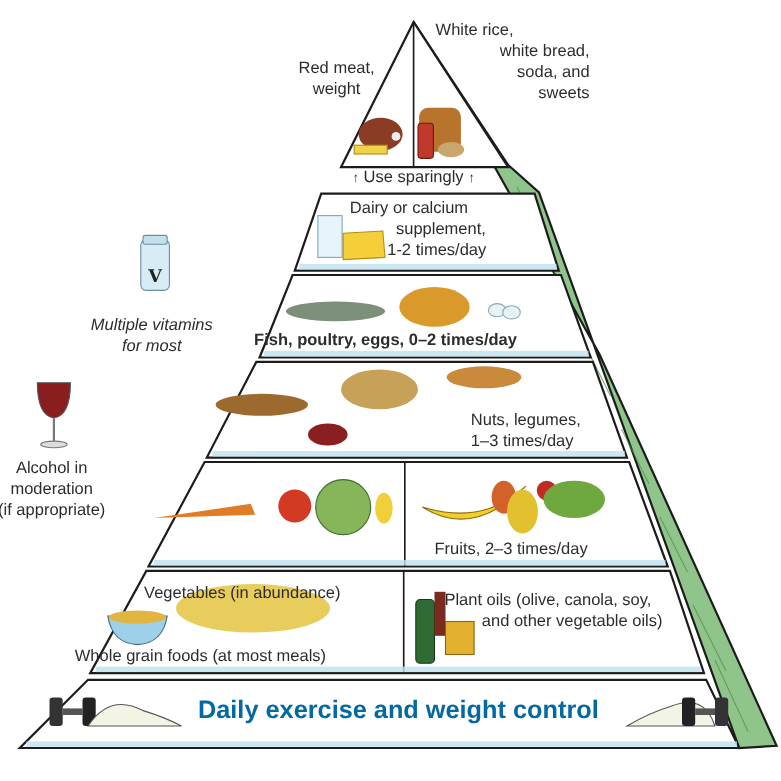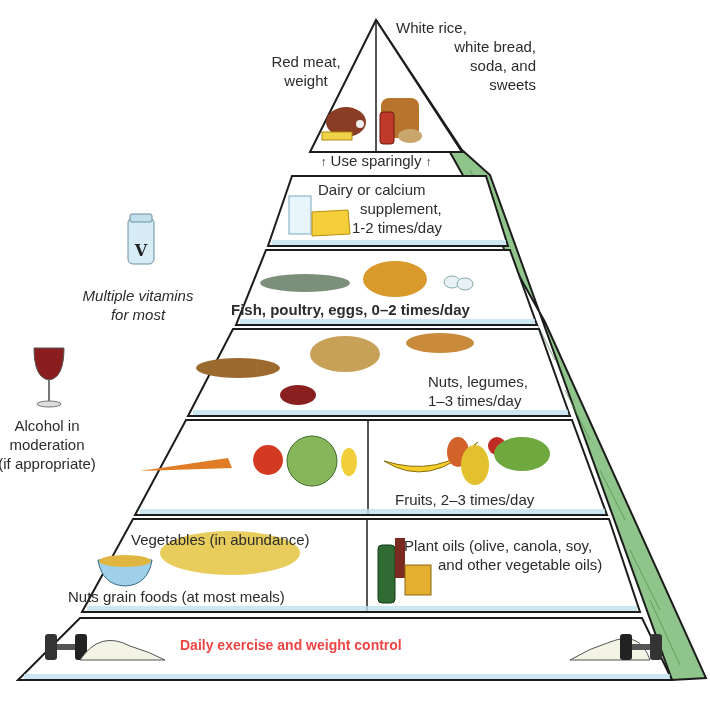--- a/index.html
+++ b/index.html
@@ -2,21 +2,21 @@
 <html><head>
 <meta charset="utf-8">
 <style>
   html,body{margin:0;padding:0;background:#ffffff;}
   #stage{position:relative;width:710px;height:710px;overflow:hidden;background:#fff;
     font-family:"Liberation Sans","DejaVu Sans",sans-serif;color:#2a2a2a;}
   svg.pyr{position:absolute;left:0;top:0;}
   .lbl{position:absolute;font-size:15px;line-height:19px;color:#2c2c2c;white-space:nowrap;}
   .c{text-align:center;}
   .r{text-align:right;}
-  .bold{font-weight:bold;font-size:14px;color:#ef4444;}
+  .bold{font-weight:bold;font-size:23px;color:#0369a1;}
 </style>
 </head>
 <body>
 
 <div id="stage">
 
   <svg class="pyr" width="710" height="710" viewBox="0 0 710 710">
 
     <polygon points="376,20 462,150 490,175 672,680 706,678 545,322 376,20" fill="#8fc58a" stroke="#1c1c1c" stroke-width="2"></polygon>
 
@@ -145,21 +145,21 @@
   <div class="lbl" style="left:231px;top:300px;font-weight:bold;">Fish, poultry, eggs, 0–2 times/day</div>
 
   <div class="lbl" style="left:428px;top:372px;">
     <div>Nuts, legumes,</div>
     <div>1–3 times/day</div>
   </div>
 
   <div class="lbl" style="left:131px;top:490px;margin-top:40px;">Vegetables (in abundance)</div>
   <div class="lbl" style="left:379px;top:490px;margin-left:16px;">Fruits, 2–3 times/day</div>
 
-  <div class="lbl" style="left:68px;top:587px;">Nuts grain foods (at most meals)</div>
+  <div class="lbl" style="left:68px;top:587px;">Whole grain foods (at most meals)</div>
   <div class="lbl" style="left:404px;top:536px;width:256px;">
     <div>Plant oils (olive, canola, soy,</div>
     <div style="padding-left:34px">and other vegetable oils)</div>
   </div>
 
   <div class="lbl bold" style="left:180px;top:636px;">Daily exercise and weight control</div>
 
   <div class="lbl c" style="left:58px;top:286px;width:160px;font-style:italic;">
     <div>Multiple vitamins</div>
     <div>for most</div>

